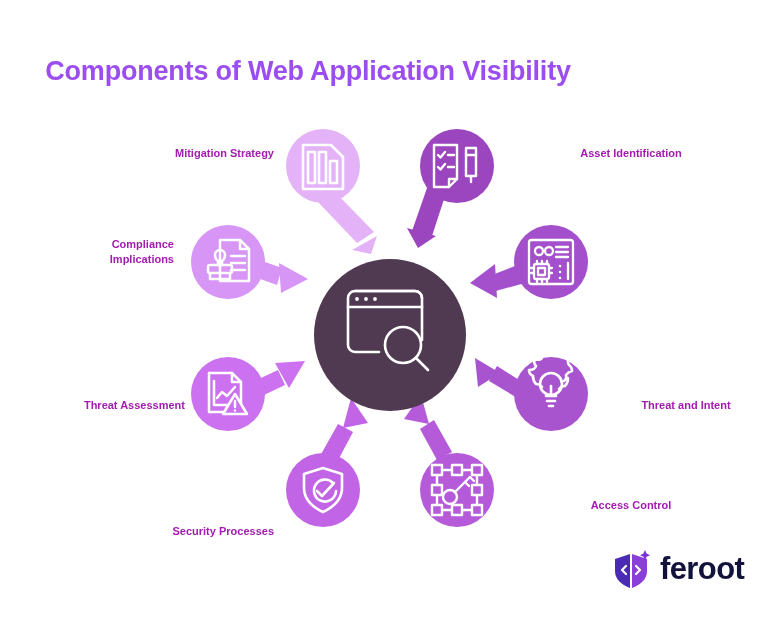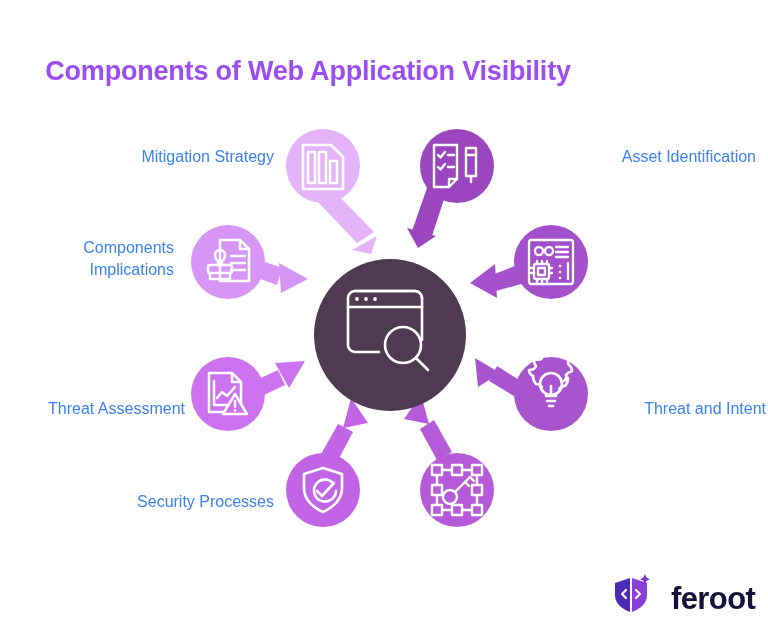--- a/index.html
+++ b/index.html
@@ -31,44 +31,45 @@
     text-align: center;
     font-size: 27px;
     font-weight: bold;
     color: #9B4DF0;
     letter-spacing: -0.2px;
   }
 
   
   .label {
     position: absolute;
-    font-size: 16px;
-    color: #3b82f6;
+    font-size: 11px;
+    color: #a21caf;
     line-height: 1.35;
     white-space: pre-line;
+    font-weight: bold;
   }
   .label.r { text-align: right; }
-  .label.l { text-align: right; }
+  .label.l { text-align: center; }
 
   
   .diagram {
     position: absolute;
     left: 0;
     top: 0;
     width: 768px;
     height: 617px;
   }
 
   .logo {
     position: absolute;
     left: 609px;
-    top: 570px;
+    top: 546px;
     display: flex;
-    align-items: flex-end;
-    gap: 18px;
+    align-items: center;
+    gap: 7px;
   }
   .logo-text {
     font-size: 31px;
     font-weight: bold;
     color: #13123B;
     letter-spacing: -0.6px;
     line-height: 1;
   }
 </style>
 </head>
@@ -252,26 +253,27 @@
 
   </svg>
 
   <div class="label r" style="left:18px; top:146px; width:256px;">Mitigation Strategy</div>
 
   <div class="label l" style="left:506px; top:146px; width:250px;">Asset Identification</div>
 
 
   <div class="label l" style="left:606px; top:398px; width:160px;">Threat and Intent</div>
 
-
-  <div class="label r" style="left:18px; top:491px; width:256px;">Security Processes</div>
+  <div class="label l" style="left:506px; top:498px; width:250px;">Access Control</div>
+
+  <div class="label r" style="left:18px; top:524px; width:256px;">Security Processes</div>
 
   <div class="label r" style="left:19px; top:398px; width:166px;">Threat Assessment</div>
 
-  <div class="label r" style="left:8px; top:237px; width:166px;">Components
+  <div class="label r" style="left:8px; top:237px; width:166px;">Compliance
 Implications</div>
 
   <div class="logo">
     <svg width="44" height="44" viewBox="0 0 44 44">
       <path d="M21,8 L6,13 v12 q0,11 15,17 Z" fill="#4B2BB5"></path>
       <path d="M23,8 L38,13 v12 q0,11 -15,17 Z" fill="#8B3FD9"></path>
       <path d="M17,20 l-4,4 l4,4" fill="none" stroke="#ffffff" stroke-width="2.2" stroke-linecap="round" stroke-linejoin="round"></path>
       <path d="M27,20 l4,4 l-4,4" fill="none" stroke="#ffffff" stroke-width="2.2" stroke-linecap="round" stroke-linejoin="round"></path>
       <path d="M36,4 l1.6,3.6 l3.4,1.6 l-3.4,1.6 l-1.6,3.6 l-1.6,-3.6 l-3.4,-1.6 l3.4,-1.6 Z" fill="#7B35D6"></path>
     </svg>

